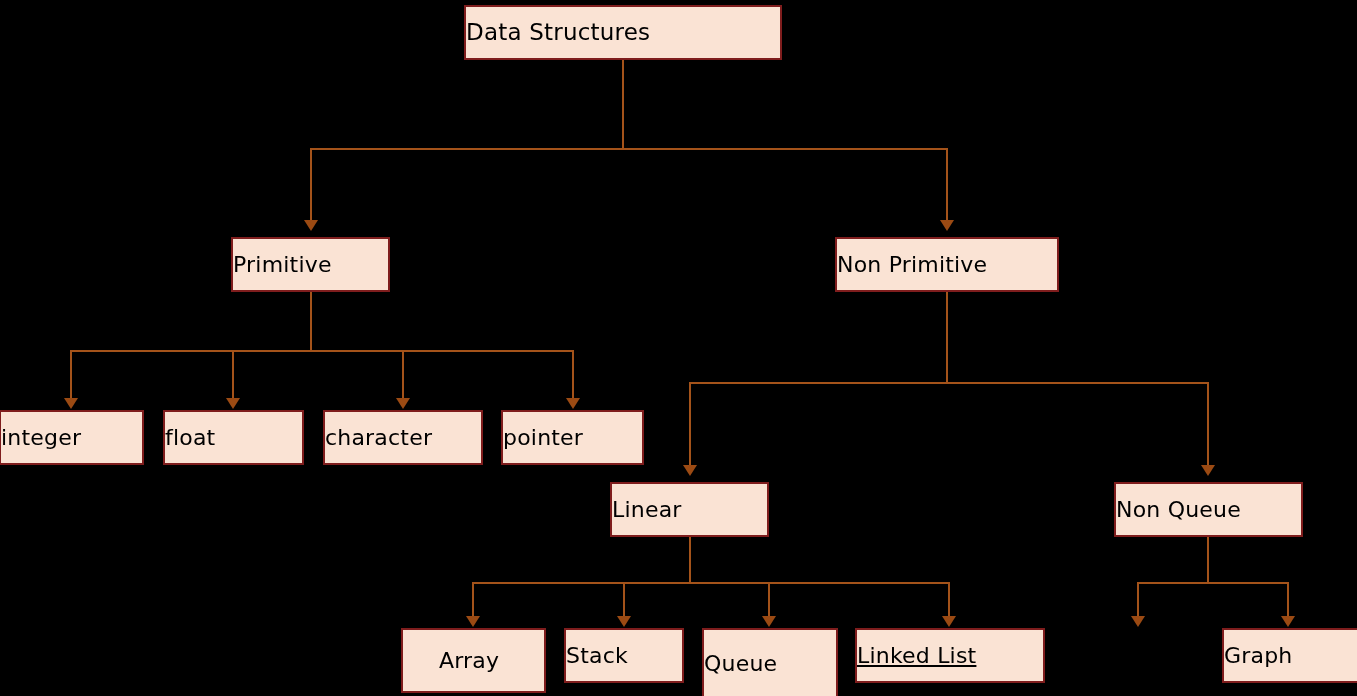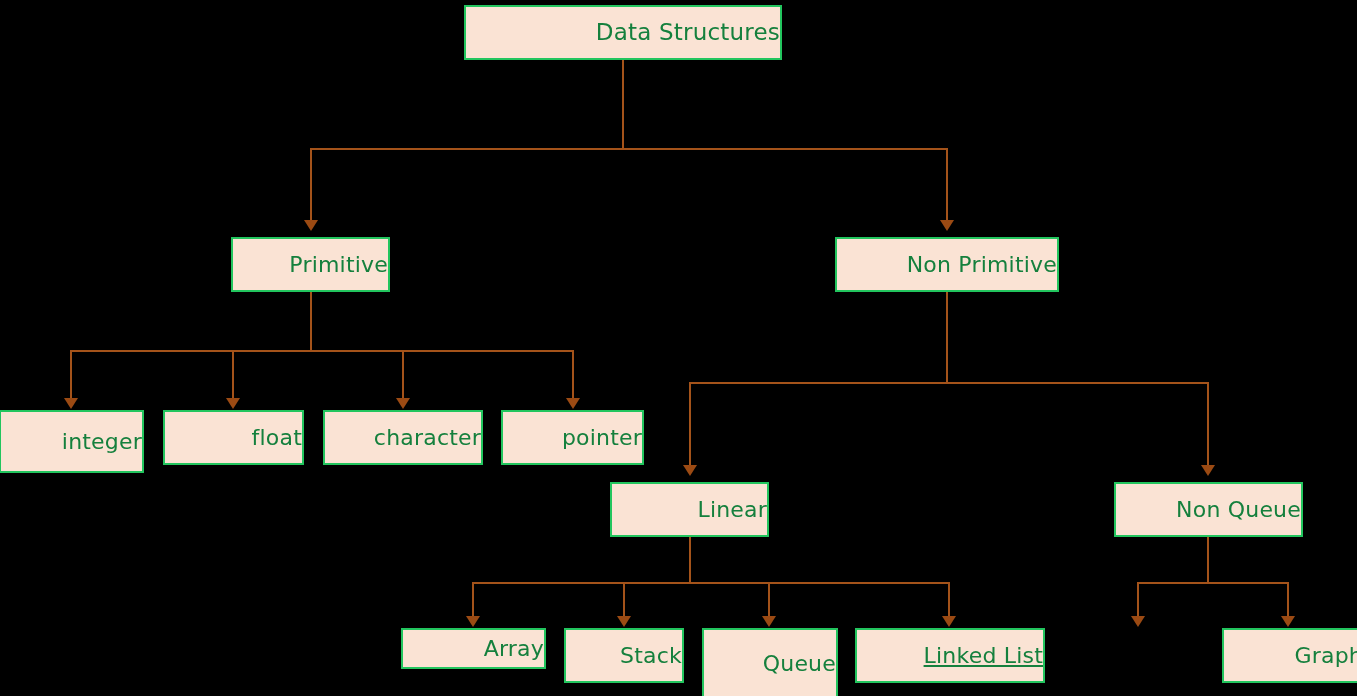--- a/index.html
+++ b/index.html
@@ -12,25 +12,25 @@
     width: 1357px;
     height: 696px;
     background: #000000;
     overflow: hidden;
     font-family: "DejaVu Sans", "Liberation Sans", sans-serif;
   }
   .node {
     position: absolute;
     box-sizing: border-box;
     background: #FAE3D4;
-    border: 2px solid #22c55e;
-    color: #15803d;
+    border: 2px solid #7f1d1d;
+    color: #000000;
     display: flex;
     align-items: center;
-    justify-content: flex-end;
+    justify-content: flex-start;
     font-size: 22px;
     font-weight: 400;
     letter-spacing: 0.2px;
     line-height: 1;
     white-space: nowrap;
   }
   .node.root { font-size: 23px; }
   .vline {
     position: absolute;
     background: #A4531A;
@@ -81,21 +81,21 @@
 
   <div class="vline" style="left:232px; top:350px; width:2px; height:48px;"></div>
   <div class="arrow" style="left:226px; top:398px;"></div>
 
   <div class="vline" style="left:402px; top:350px; width:2px; height:48px;"></div>
   <div class="arrow" style="left:396px; top:398px;"></div>
 
   <div class="vline" style="left:572px; top:350px; width:2px; height:48px;"></div>
   <div class="arrow" style="left:566px; top:398px;"></div>
 
-  <div class="node" style="left:-1px; top:410px; width:145px; height:63px;">
+  <div class="node" style="left:-1px; top:410px; width:145px; height:55px;">
     <span>integer</span>
   </div>
   <div class="node" style="left:323px; top:410px; width:160px; height:55px;">
     <span>character</span>
   </div>
   <div class="node" style="left:163px; top:410px; width:141px; height:55px;">
     <span>float</span>
   </div>
   <div class="node" style="left:501px; top:410px; width:143px; height:55px;">
     <span>pointer</span>
@@ -134,21 +134,21 @@
 
   <div class="vline" style="left:1207px; top:537px; width:2px; height:45px;"></div>
   <div class="hline" style="left:1137px; top:582px; width:152px; height:2px;"></div>
 
   <div class="vline" style="left:1137px; top:582px; width:2px; height:34px;"></div>
   <div class="arrow" style="left:1131px; top:616px;"></div>
 
   <div class="vline" style="left:1287px; top:582px; width:2px; height:34px;"></div>
   <div class="arrow" style="left:1281px; top:616px;"></div>
 
-  <div class="node" style="left:401px; top:628px; width:145px; height:41px;">
+  <div class="node" style="left:401px; top:628px; width:145px; height:65px;padding-left:36px;">
     <span>Array</span>
   </div>
   <div class="node" style="left:564px; top:628px; width:120px; height:55px;">
     <span>Stack</span>
   </div>
   <div class="node" style="left:702px; top:628px; width:136px; height:72px;">
     <span>Queue</span>
   </div>
   <div class="node" style="left:855px; top:628px; width:190px; height:55px;text-decoration:underline;">
     <span>Linked List</span>

